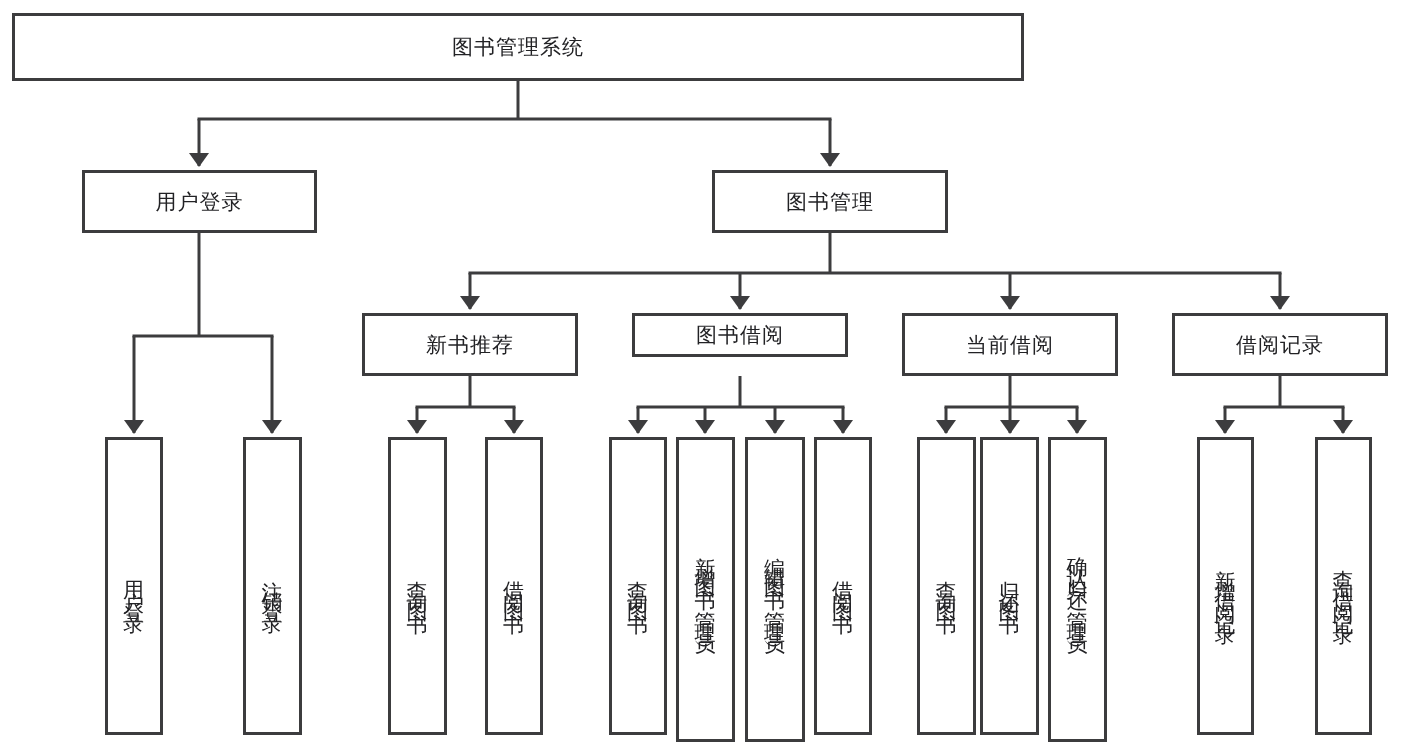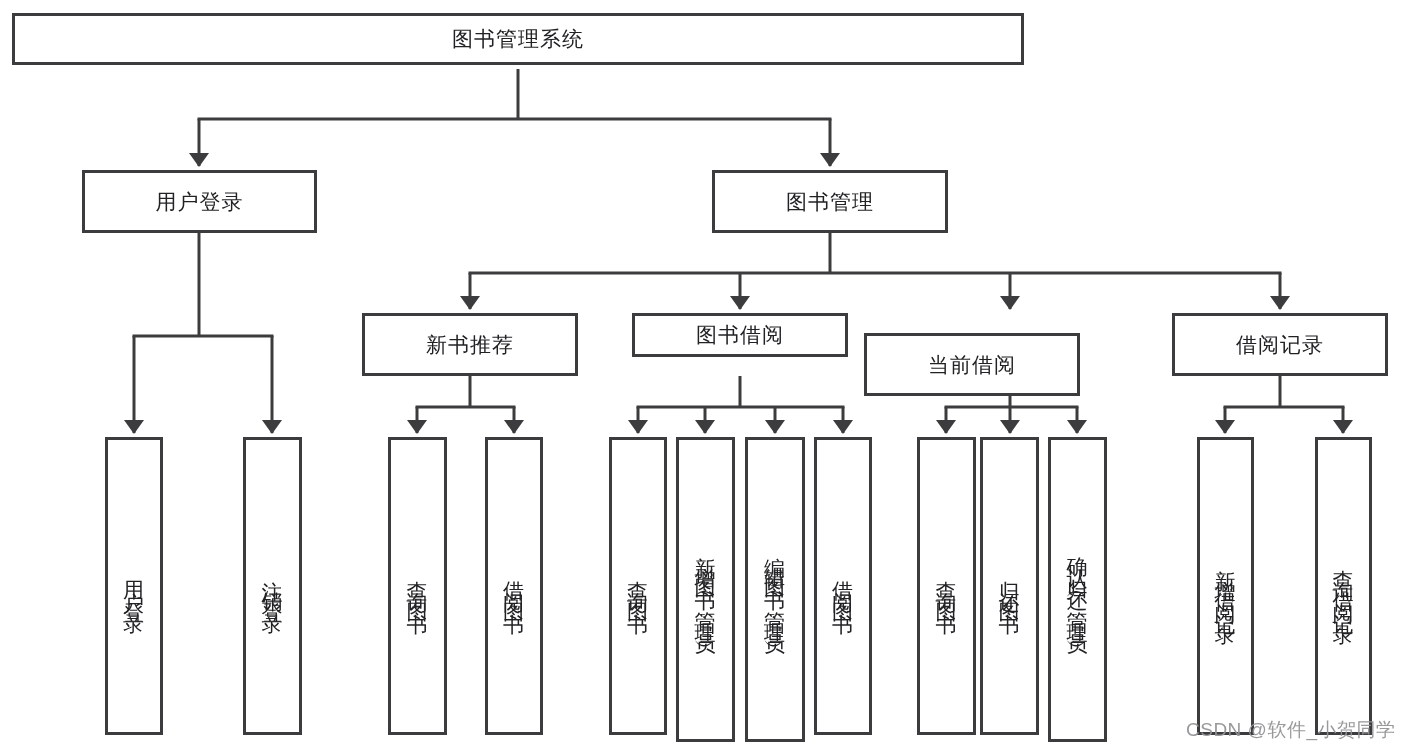--- a/index.html
+++ b/index.html
@@ -94,38 +94,38 @@
       <path d="M1010,407 V433" marker-end="url(#arw)"></path>
       <path d="M1077,407 V433" marker-end="url(#arw)"></path>
 
       <path d="M1280,376 V407"></path>
       <path d="M1223.5,407 H1344.5"></path>
       <path d="M1225,407 V433" marker-end="url(#arw)"></path>
       <path d="M1343,407 V433" marker-end="url(#arw)"></path>
     </g>
   </svg>
 
-  <div class="box" style="left:12px;top:13px;width:1012px;height:52px;">
+  <div class="box" style="left:12px;top:13px;width:1012px;height:68px;">
     <span class="h-label">图书管理系统</span>
   </div>
 
   <div class="box" style="left:82px;top:170px;width:235px;height:63px;">
     <span class="h-label">用户登录</span>
   </div>
   <div class="box" style="left:362px;top:313px;width:216px;height:63px;">
     <span class="h-label">新书推荐</span>
   </div>
 
   <div class="box" style="left:712px;top:170px;width:236px;height:63px;">
     <span class="h-label">图书管理</span>
   </div>
   <div class="box" style="left:632px;top:313px;width:216px;height:44px;">
     <span class="h-label">图书借阅</span>
   </div>
-  <div class="box" style="left:864px;top:313px;width:216px;height:63px;margin-top:20px;">
+  <div class="box" style="left:902px;top:313px;width:216px;height:63px;">
     <span class="h-label">当前借阅</span>
   </div>
   <div class="box" style="left:1172px;top:313px;width:216px;height:63px;align-items:center;">
     <span class="h-label">借阅记录</span>
   </div>
 
   <div class="box" style="left:105px;top:437px;width:58px;height:298px;">
     <span class="v-label">用户登录</span>
   </div>
   <div class="box" style="left:243px;top:437px;width:59px;height:298px;">
@@ -162,15 +162,14 @@
     <span class="v-label">确认归还（管理员）</span>
   </div>
 
   <div class="box" style="left:1197px;top:437px;width:57px;height:298px;">
     <span class="v-label">新增借阅记录</span>
   </div>
   <div class="box" style="left:1315px;top:437px;width:57px;height:298px;">
     <span class="v-label">查询借阅记录</span>
   </div>
 
-  <div class="watermark">CSDN @软件_小贺同学</div>
 
 </div>
 
 </body></html>

